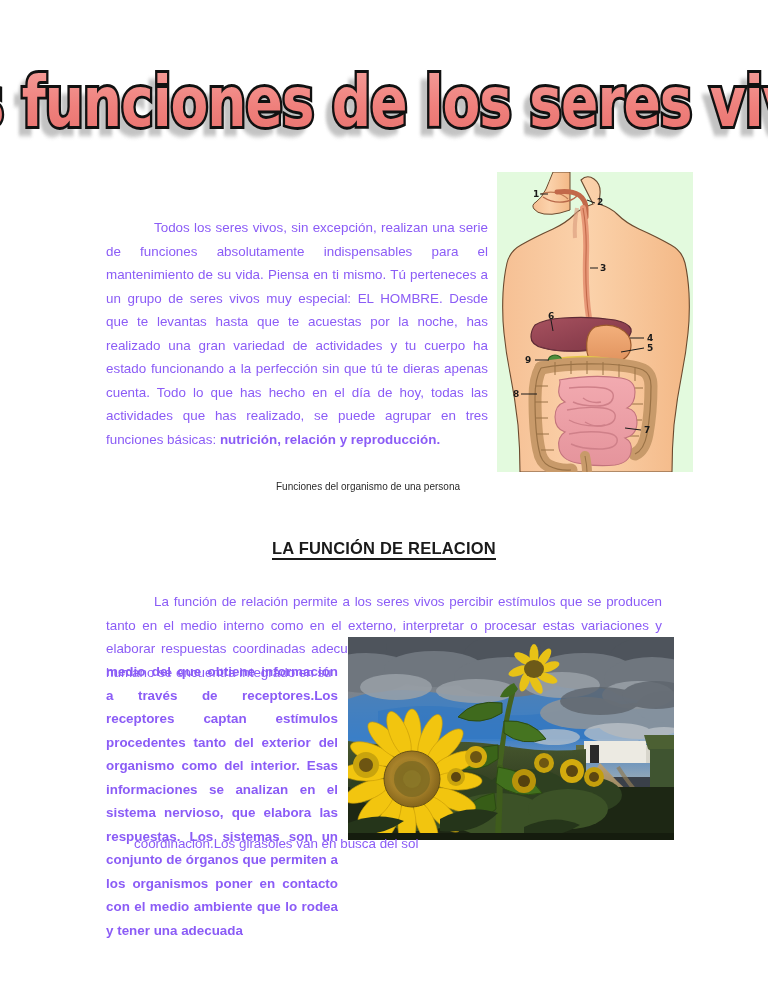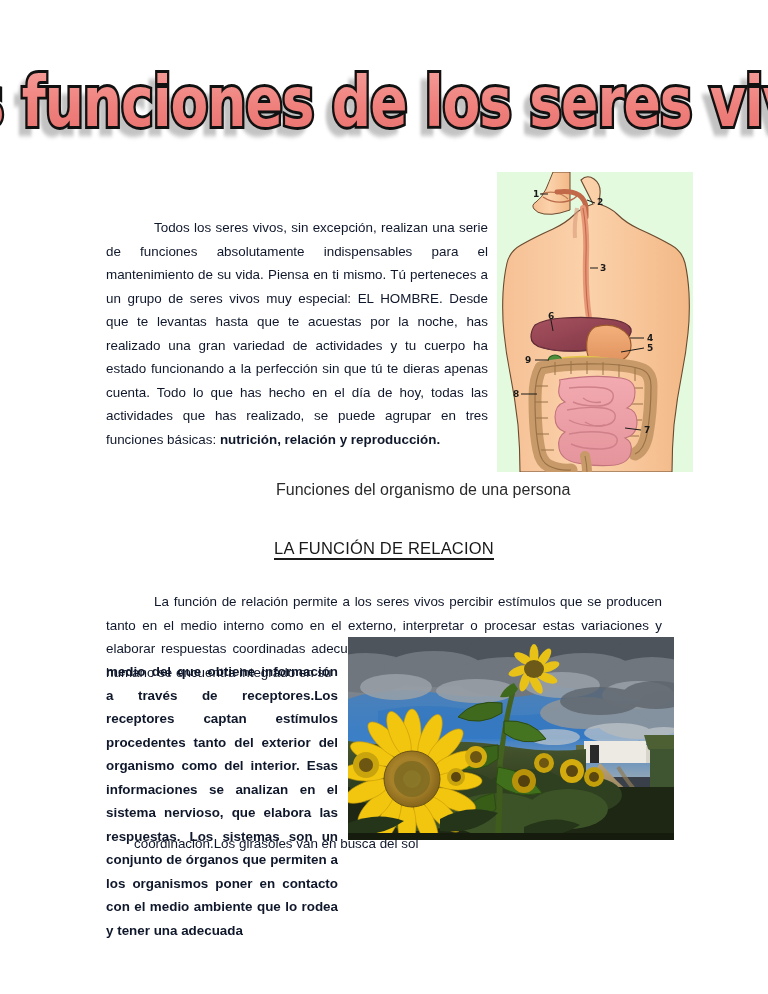--- a/index.html
+++ b/index.html
@@ -75,21 +75,21 @@
     -webkit-text-fill-color: transparent;
   }
 
   
   .para {
     position: absolute;
     text-align: justify;
     font-family: "Liberation Sans", sans-serif;
     font-size: 13.4px;
     line-height: 23.5px;
-    color: #0f172a;
+    color: #8b5cf6;
   }
   .para .indent { display: inline-block; width: 48px; }
   .para b { font-weight: 700; }
 
   #intro-para {
     left: 106px;
     top: 203px;
     width: 382px;
   }
 
@@ -116,36 +116,36 @@
 
   
   .section-heading {
     position: absolute;
     left: 0;
     top: 539px;
     width: 768px;
     text-align: center;
     font-family: "Liberation Sans", sans-serif;
     font-size: 16.5px;
-    font-weight: 400;
+    font-weight: 700;
     color: #1a1a1a;
     letter-spacing: .2px;
   }
   .section-heading span {
     border-bottom: 2px solid #1a1a1a;
     padding-bottom: 1px;
   }
 
   
   .caption {
     position: absolute;
     left: 276px;
     top: 481px;
     font-family: "Liberation Sans", sans-serif;
-    font-size: 16px;
+    font-size: 10px;
     color: #2b2b2b;
     white-space: nowrap;
   }
 
   
   #anatomy-figure {
     position: absolute;
     left: 497px;
     top: 172px;
     width: 196px;

